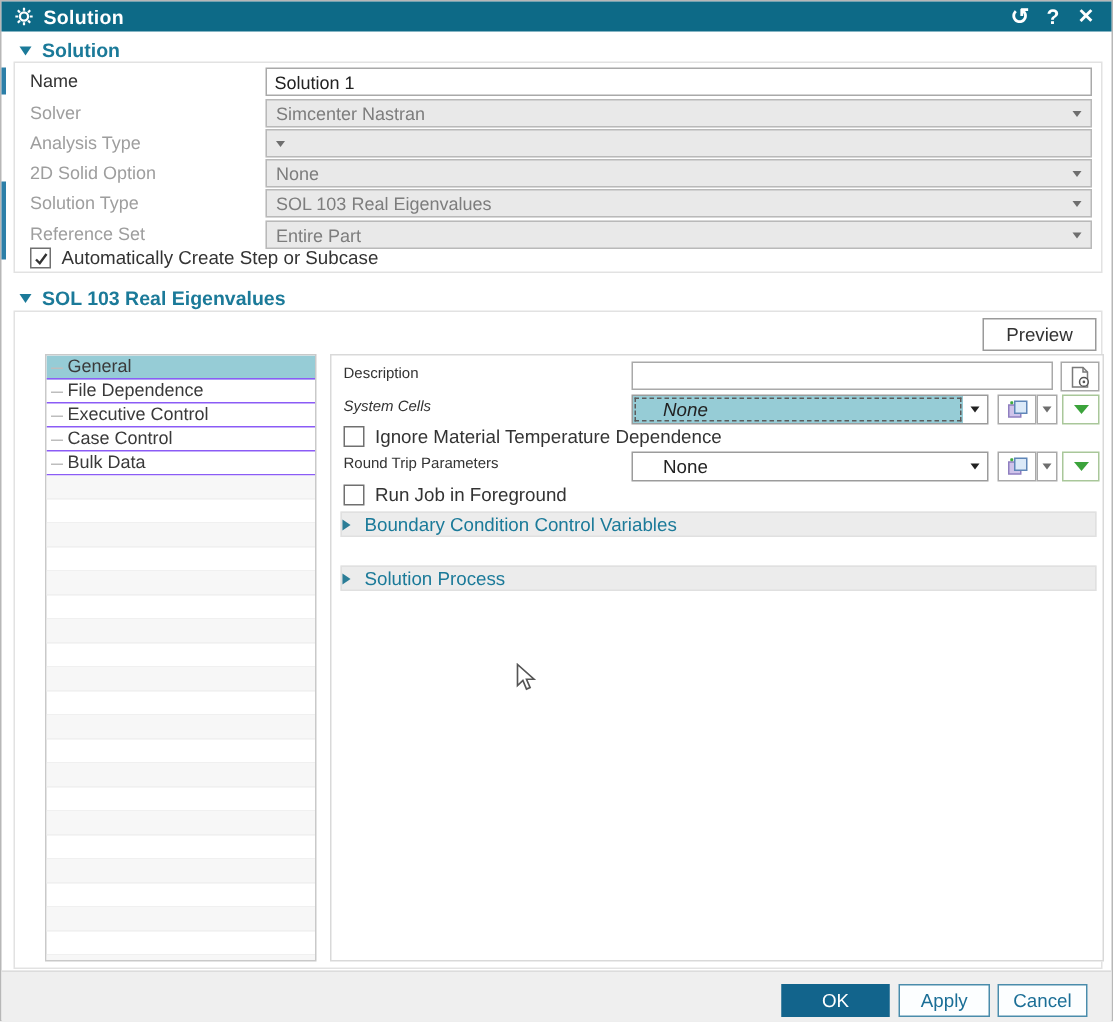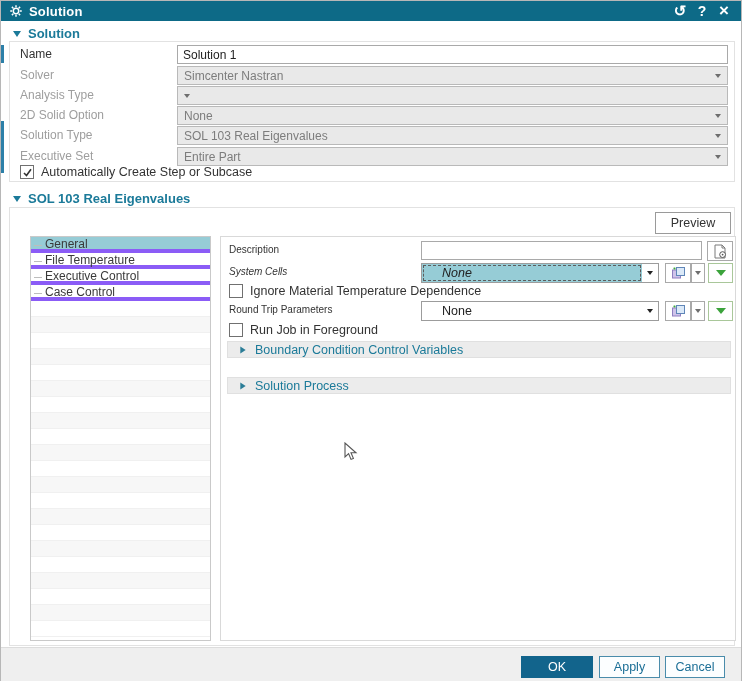--- a/index.html
+++ b/index.html
@@ -55,21 +55,21 @@
 
   
   .preview-btn{position:absolute; right:3px; top:4px; width:76px; height:22px; background:#fff;
     border:1px solid #9a9a9a; display:flex; align-items:center; justify-content:center; color:#333; font-size:12.5px;}
 
   
   .navlist{position:absolute; left:20px; top:28px; width:181px; height:405px; border:1px solid #c9c9c9;
     background:#fff; overflow:hidden;}
   .list-row{height:16px; line-height:15px; border-bottom:1px solid #f0f0f0; position:relative; padding-left:16px;
     font-size:12px; color:#3a3a3a; white-space:nowrap;}
-  .list-row.nav{border-bottom:4px solid #8b5cf6;padding-left:14px;}
+  .list-row.nav{border-bottom:1px solid #8b5cf6;padding-left:14px;}
   .list-row.nav::before{content:""; position:absolute; left:3px; top:8px; width:8px; height:1px; background:#bdbdbd;}
   .list-row.selected{background:var(--selection);}
   .list-row.filler:nth-child(even){background:#f7f7f7;}
 
   
   .panel{position:absolute; left:210px; top:28px; width:516px; height:405px; border:1px solid #d9d9d9; background:#fff;}
   .prow{position:absolute; height:20px;}
   .plabel{position:absolute; left:8px; top:3px; color:#333; font-size:10px;}
   .pctrl{position:absolute; top:0;}
   .desc-input{left:200px; width:281px;}
@@ -80,21 +80,21 @@
     display:flex; align-items:stretch;}
   .combo2 .fill{flex:1; display:flex; align-items:center; padding-left:20px; font-size:12.5px; color:#222;}
   .combo2 .fill.hl{background:var(--selection); outline:1px dashed #5c5c5c; outline-offset:-2px;}
   .combo2 .arrbox{width:16px; display:flex; align-items:center; justify-content:center;}
   .combo2 .arrbox .arr{border-top-color:#222;}
   .split-arrow{width:14px !important;}
   .green-btn{border:1px solid #a9c79a !important;}
   .gtri{width:0;height:0;border-left:5px solid transparent;border-right:5px solid transparent;border-top:6.5px solid var(--green-arrow);}
 
   .expander{position:absolute; left:6px; width:504px; height:17px; background:#ececec; border:1px solid #e0e0e0;
-    display:flex; align-items:center; gap:9px; padding-left:12px; color:var(--accent); font-size:12.5px; font-weight:400;}
+    display:flex; align-items:center; gap:9px; padding-left:0; color:var(--accent); font-size:12.5px; font-weight:400;}
   .expander .tri-right{border-left-color:#2b7d97; transform:scale(.9);}
 
   
   .footer{position:absolute; left:0; top:646px; width:100%; height:35px; background:#efefef; border-top:1px solid #dcdcdc;}
   .btn{position:absolute; top:8px; height:22px; display:flex; align-items:center; justify-content:center;
     font-size:12.5px; border:1px solid var(--button-border); background:#fcfeff; color:#1a6e96;}
   .btn.ok{left:520px; width:72px; background:var(--ok-fill); color:#fff; border-color:var(--ok-fill);}
   .btn.apply{left:598px; width:61px;}
   .btn.cancel{left:664px; width:60px;}
 
@@ -165,21 +165,21 @@
     <div class="frow" style="top:84px;">
       <span class="flabel">Solution Type</span>
       <span class="fctrl">
           <span class="combo">
         <span class="ctext">SOL 103 Real Eigenvalues</span>
             <span class="arr"></span>
           </span>
         </span>
     </div>
     <div class="frow" style="top:105px;">
-      <span class="flabel">Executive Set</span>
+      <span class="flabel">Reference Set</span>
       <span class="fctrl">
           <span class="combo">
         <span class="ctext">Entire Part</span>
             <span class="arr"></span>
           </span>
         </span>
     </div>
     <div class="cbrow" style="left:10px; top:123px;">
       <span class="cb checked">
         <svg width="11" height="11" viewBox="0 0 11 11">
@@ -193,23 +193,24 @@
   <div class="sec-head" style="top:190px;">
     <span class="tri-down"></span>
     <span>SOL 103 Real Eigenvalues</span>
   </div>
 
   <div class="group group2">
     <div class="preview-btn">Preview</div>
 
     <div class="navlist">
       <div class="list-row nav selected">General</div>
-      <div class="list-row nav">File Temperature</div>
+      <div class="list-row nav">File Dependence</div>
       <div class="list-row nav">Executive Control</div>
       <div class="list-row nav">Case Control</div>
+      <div class="list-row nav">Bulk Data</div>
       <div class="list-row filler"></div>
       <div class="list-row filler"></div>
       <div class="list-row filler"></div>
       <div class="list-row filler"></div>
       <div class="list-row filler"></div>
       <div class="list-row filler"></div>
       <div class="list-row filler"></div>
       <div class="list-row filler"></div>
       <div class="list-row filler"></div>
       <div class="list-row filler"></div>

